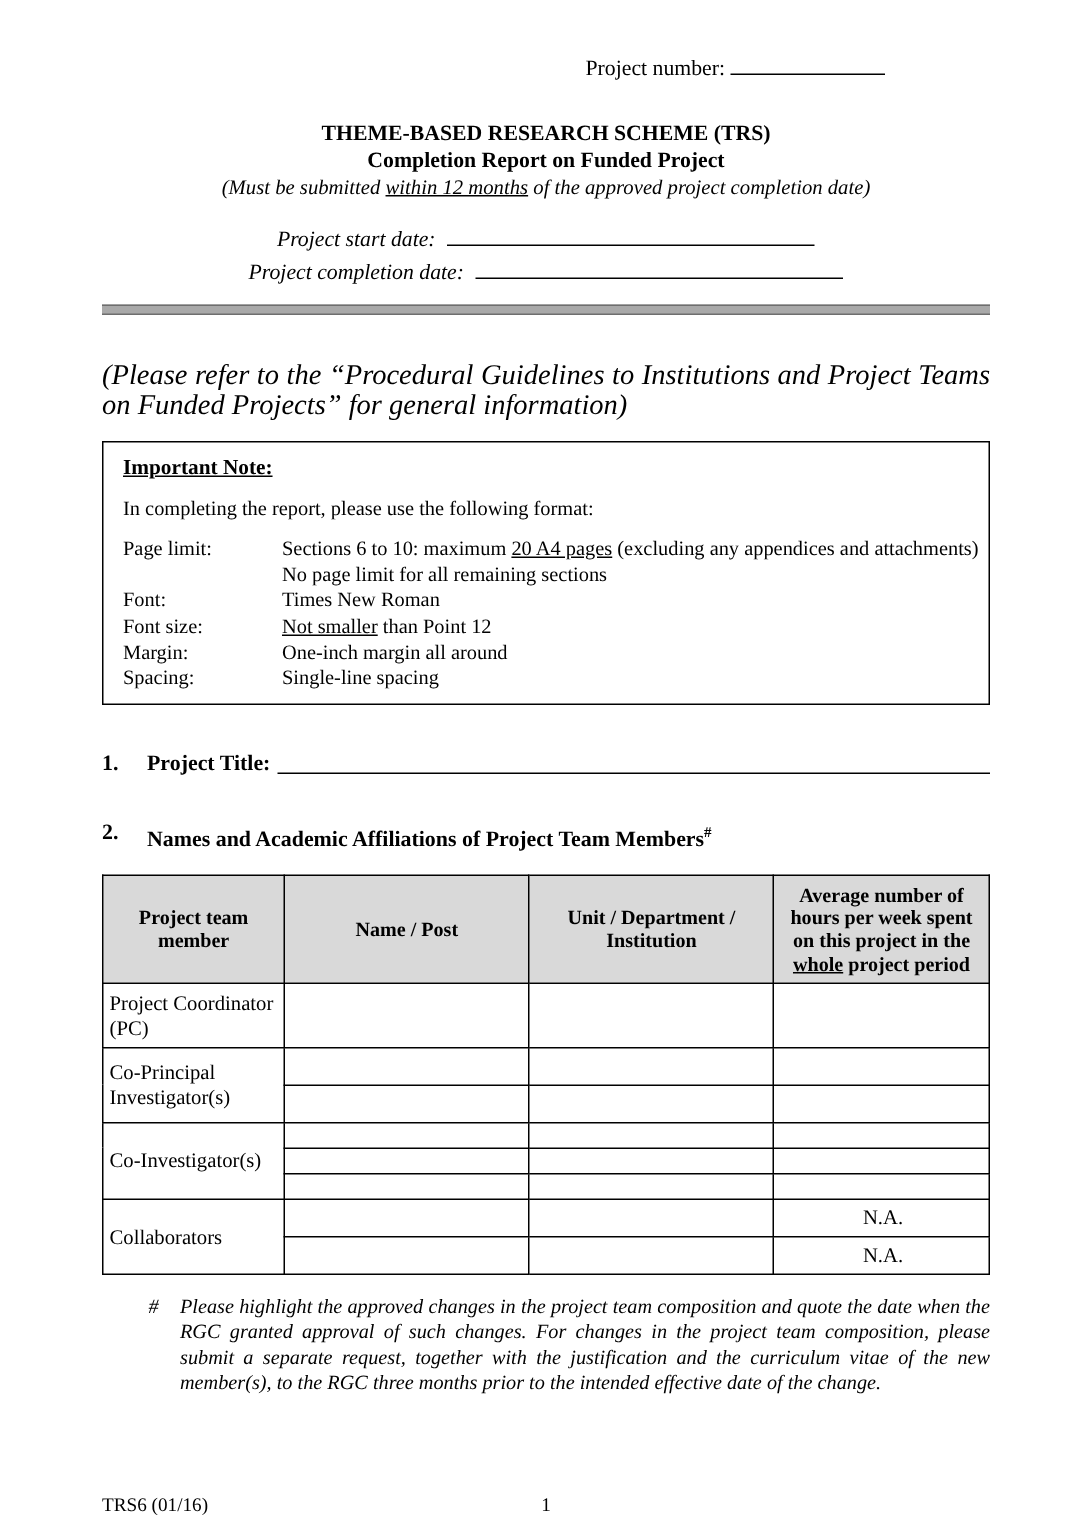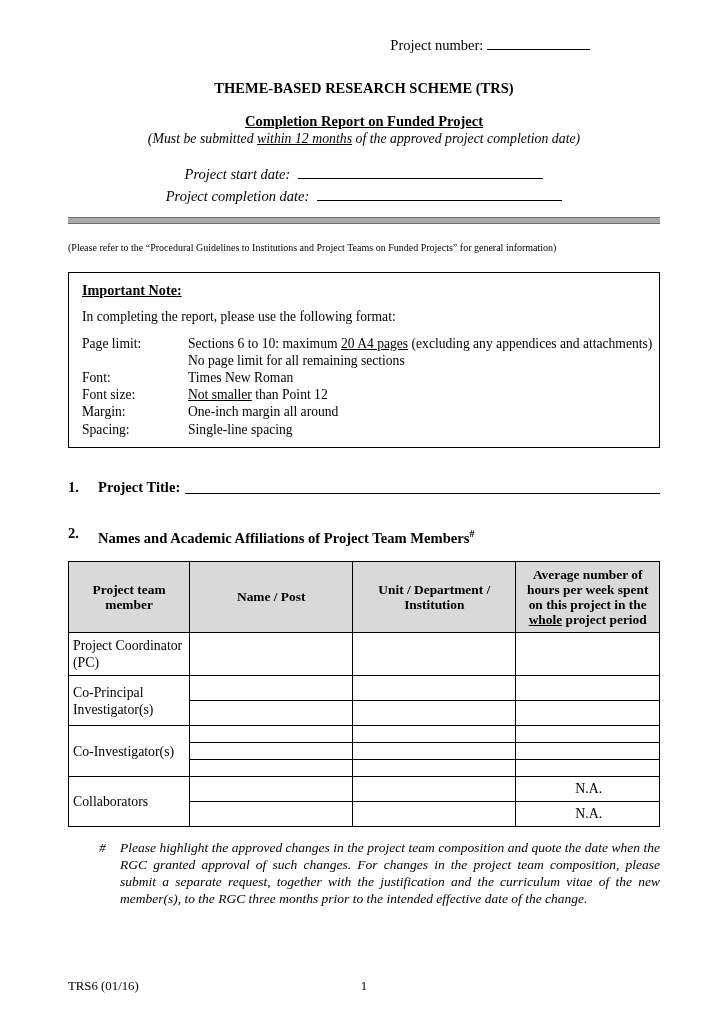--- a/index.html
+++ b/index.html
@@ -13,31 +13,31 @@
   .page { padding: 35px 65px 0 68px; }
   .u { text-decoration: underline; }
 
   
   .blank { display: inline-block; border-bottom: 1px solid #000; height: 14px; vertical-align: baseline; }
 
   .project-number { text-align: right; padding-right: 70px; font-size: 14.5px; line-height: 19px; }
   .project-number .blank { width: 103px; }
 
   .org { text-align: center; font-weight: bold; font-size: 14.5px; line-height: 18px; margin-top: 24px; }
-  .report-title { text-align: center; font-weight: bold; font-size: 14.5px; line-height: 18px; margin-top: 15px; text-decoration: underline; }
+  .report-title { text-align: center; font-weight: bold; font-size: 14.5px; line-height: 18px; }
   .subtitle { text-align: center; font-style: italic; font-size: 13.8px; line-height: 18px; }
 
   .dates { margin-top: 15px; }
   .date-line { text-align: center; font-size: 14.5px; line-height: 22px; }
   .date-line .lbl { font-style: italic; text-align: center; }
   .date-line .blank { width: 245px; margin-left: 8px; }
 
   .divider { height: 5px; background: #a9a9a9; border-top: 1px solid #6e6e6e; border-bottom: 1px solid #6e6e6e; margin-top: 10px; }
 
-  .refer { text-align: justify; margin: 14px 0 0 0; line-height: 19.5px; font-size: 10px; }
+  .refer { font-style: italic; text-align: justify; margin: 31px 0 0 0; line-height: 19.5px; font-size: 19px; }
 
   .note-box { border: 1px solid #000; margin-top: 14px; padding: 8px 12px 9px 13px; font-size: 13.6px; }
   .note-heading { font-weight: bold; text-decoration: underline; font-size: 14.2px; line-height: 18px; }
   .note-intro { margin-top: 9px; line-height: 18px; }
   .note-rows { margin-top: 9px; }
   .note-row { display: flex; line-height: 17.2px; }
   .note-row .nlabel { width: 78px; flex: none; }
   .note-row .nvalue { flex: 1; margin-left: 28px; }
   .nline { display: block; white-space: nowrap; }
 
@@ -62,21 +62,21 @@
   .team-table td.label { line-height: 17px; padding: 2px 2px 2px 4px; }
   .team-table td.na { text-align: center; }
   tr.r38 > td { height: 38px; }
   tr.r24 > td { height: 24px; }
   tr.r16 > td { height: 16px; }
 
   .footnote { display: flex; margin: 12px 0 0 31px; font-style: italic; font-size: 13.5px; line-height: 17px; }
   .footnote .marker { width: 21px; flex: none; }
   .footnote .ftext { flex: 1; text-align: justify; }
 
-  .footer { position: absolute; left: 68px; right: 65px; bottom: 30px; font-size: 12.8px; line-height: 16px; }
+  .footer { position: absolute; left: 68px; right: 65px; bottom: 13px; font-size: 12.8px; line-height: 16px; }
   .footer .left { position: absolute; left: 0; bottom: 0; }
   .footer .page-num { display: block; text-align: center; }
 </style>
 </head>
 <body>
 
 <div class="page">
 
   <div class="project-number"><span>Project number:</span> <span class="blank"></span></div>
 

